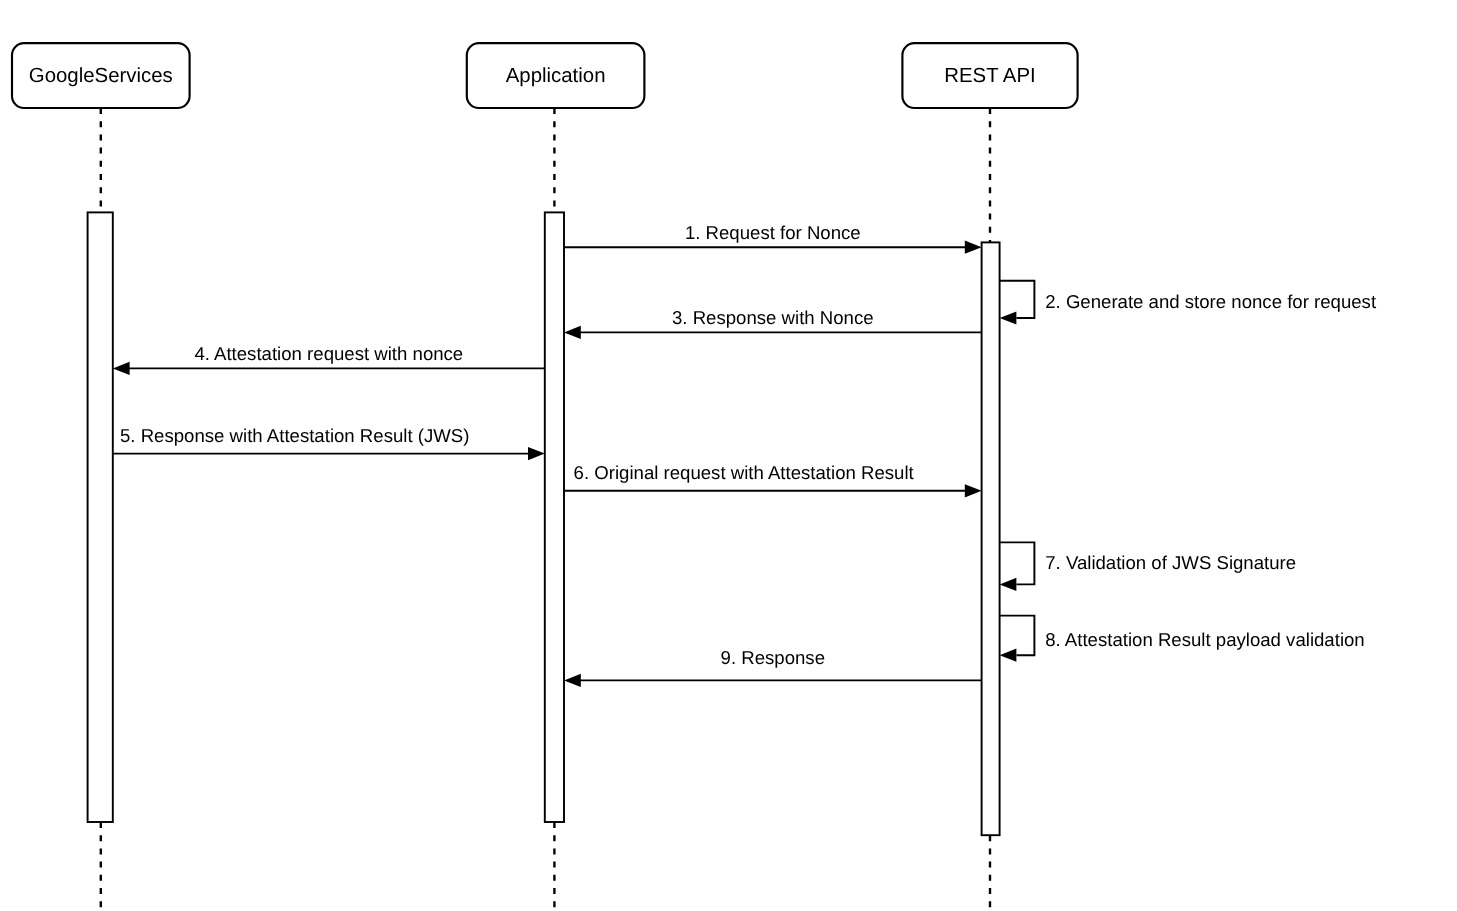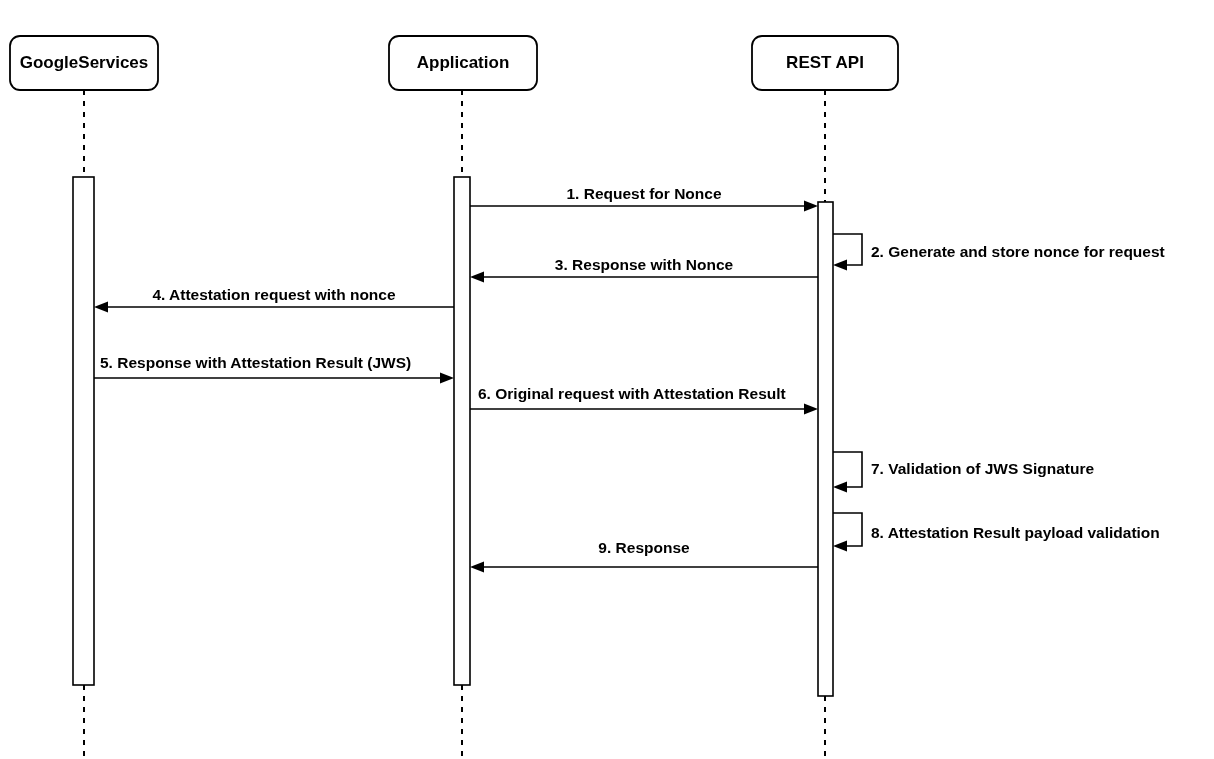--- a/index.html
+++ b/index.html
@@ -11,21 +11,20 @@
     width: 1214px;
     height: 759px;
     font-family: "Liberation Sans", sans-serif;
     color: #000000;
     overflow: hidden;
   }
   #diagram-root {
     position: relative;
     width: 1214px;
     height: 759px;
-    font-weight: bold;
   }
   svg.diagram-canvas {
     position: absolute;
     top: 0;
     left: 0;
     width: 1214px;
     height: 759px;
   }
   .participant-label {
     font-family: "Liberation Sans", sans-serif;

